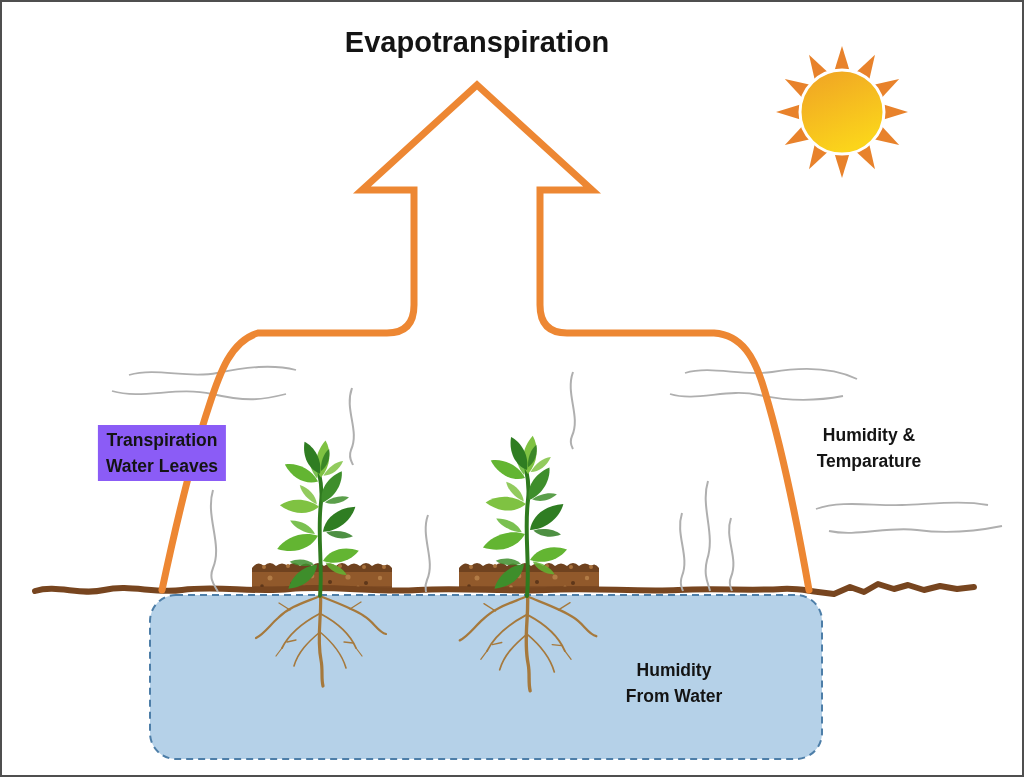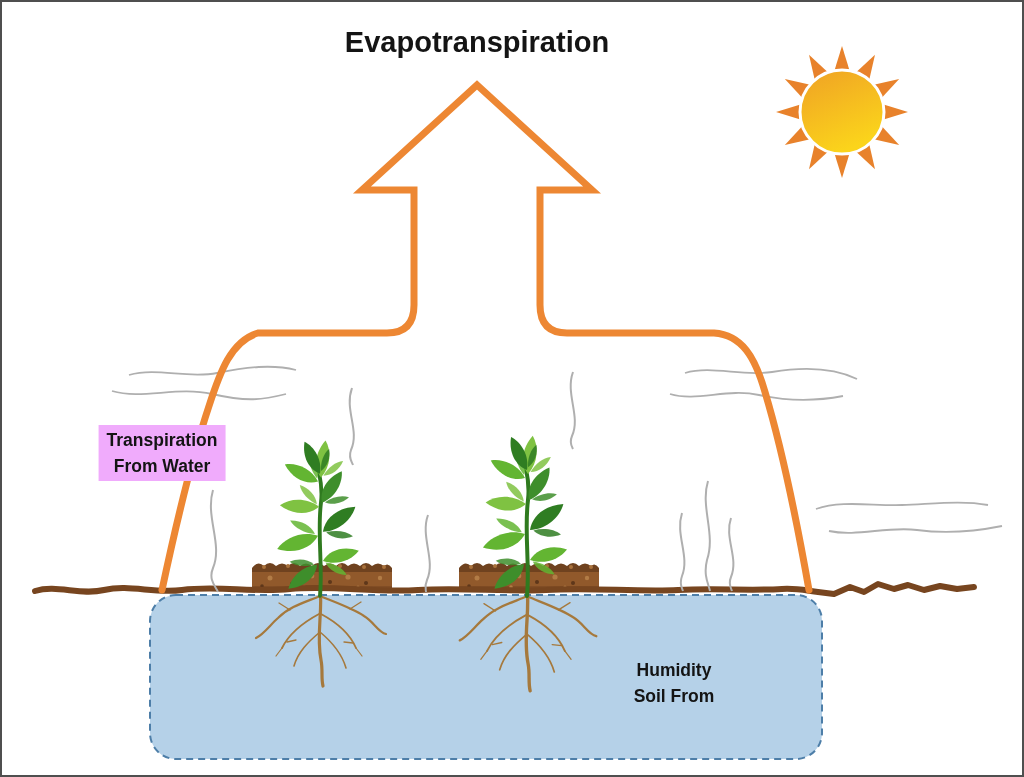--- a/index.html
+++ b/index.html
@@ -16,21 +16,21 @@
   .lbl{
     position:absolute;
     transform:translateX(-50%);
     text-align:center;
     font-weight:700;
     font-size:17.5px;
     line-height:26px;
     color:#141414;
     white-space:nowrap;
   }
-  .lbl.bg-white{background:#f0abfc;padding:2px 8px;}
+  .lbl.bg-white{background:#8b5cf6;padding:2px 8px;}
   .title{
     position:absolute;
     transform:translateX(-50%);
     font-weight:700;
     font-size:29px;
     color:#141414;
     white-space:nowrap;
   }
   .vapor path{fill:none;}
   .wave{stroke-width:1.8;}
@@ -162,23 +162,27 @@
         <use href="#ray" transform="rotate(330 840 110)"></use>
       </g>
       <circle cx="840" cy="110" r="42" fill="url(#sunGrad)" stroke="#ffffff" stroke-width="3"></circle>
     </g>
   </svg>
 
   <div class="title" style="left:475px;top:24px;">Evapotranspiration</div>
 
   <div class="lbl bg-white" style="left:160px;top:423px;">
     <div>Transpiration</div>
-    <div>From Water</div>
+    <div>Water Leaves</div>
   </div>
 
 
+  <div class="lbl" style="left:867px;top:420px;">
+    <div>Humidity &amp;</div>
+    <div>Temparature</div>
+  </div>
 
   <div class="lbl" style="left:672px;top:655px;">
     <div>Humidity</div>
-    <div>Soil From</div>
+    <div>From Water</div>
   </div>
 
 </div>
 
 </body></html>

